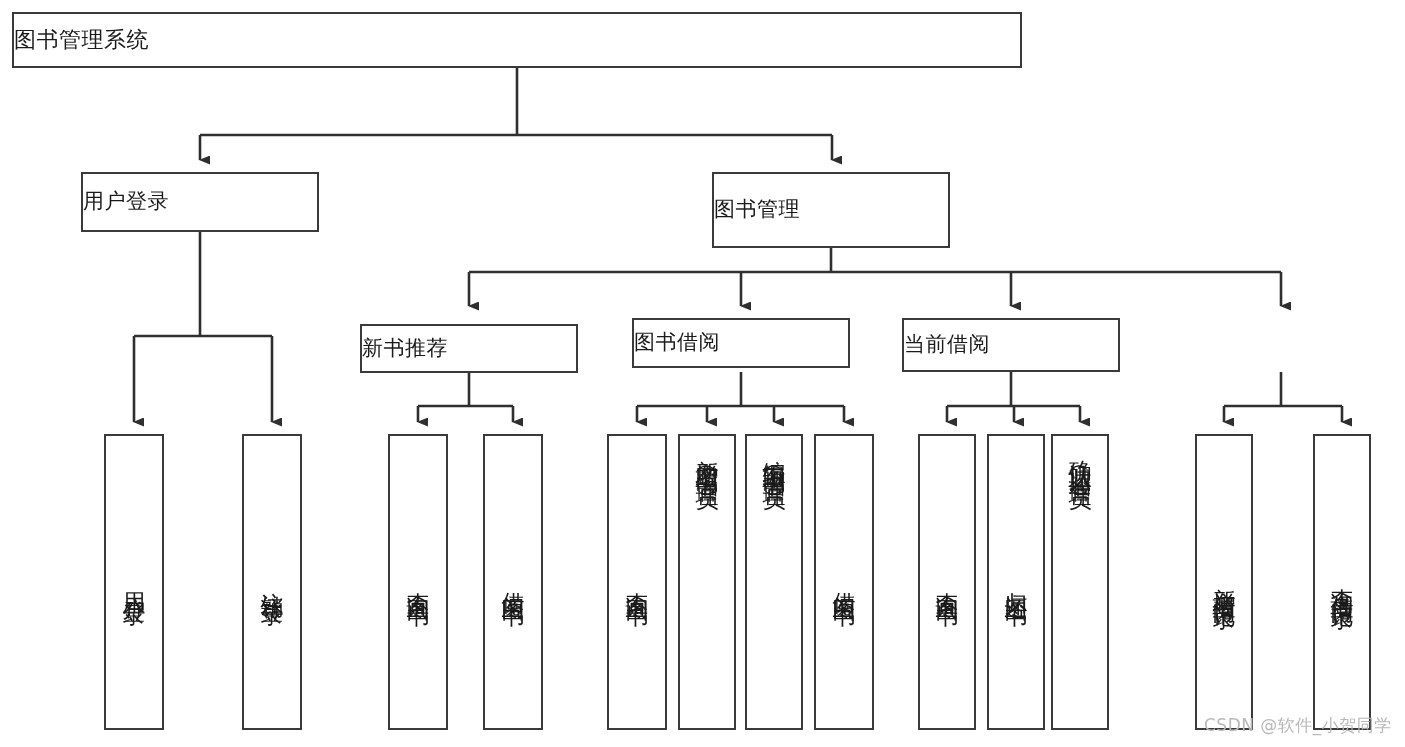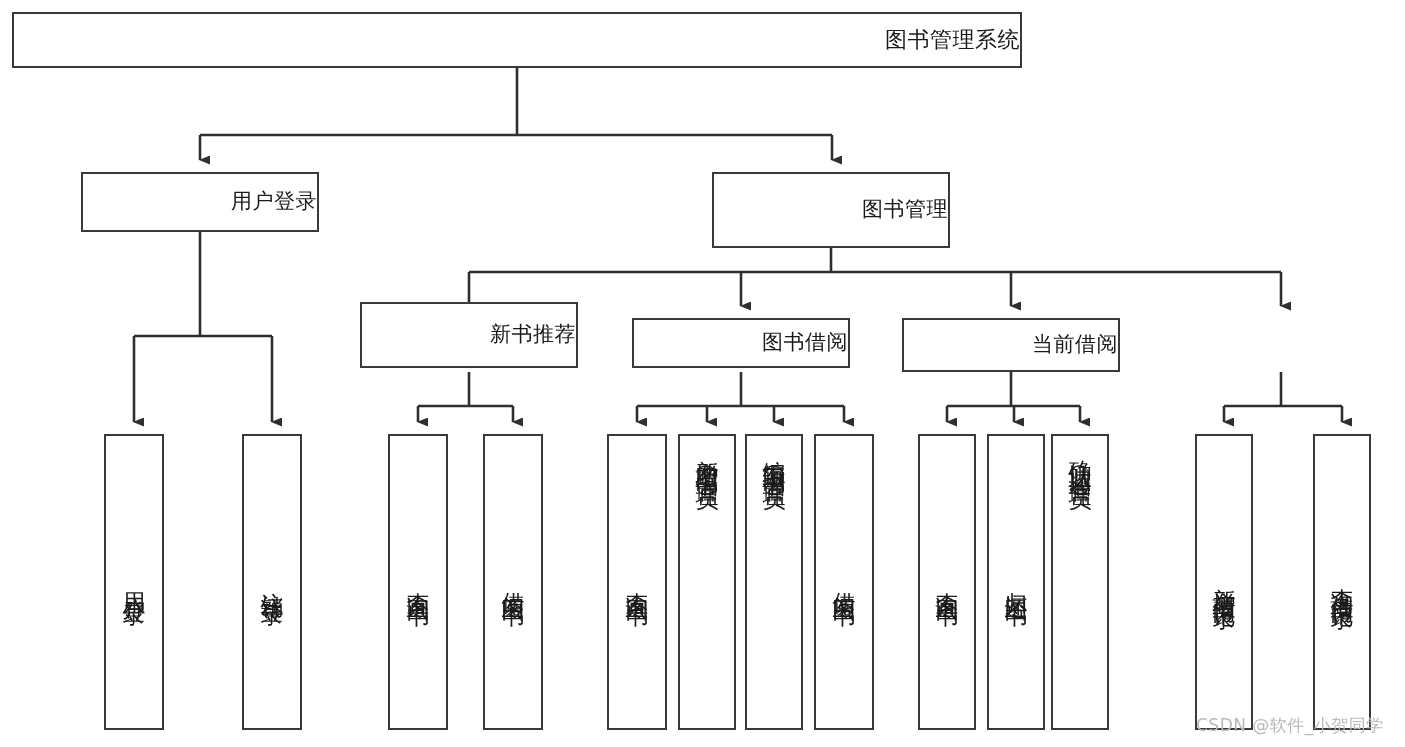--- a/index.html
+++ b/index.html
@@ -24,21 +24,21 @@
   }
   
   .node{
     position:absolute;
     box-sizing:border-box;
     background:#ffffff;
     border:2px solid #3a3a3a;
     z-index:2;
     display:flex;
     align-items:center;
-    justify-content:flex-end;
+    justify-content:flex-start;
     color:#1a1a1a;
   }
   .node .label{
     display:block;
     line-height:1.22;
     letter-spacing:0.5px;
     white-space:nowrap;
   }
   
   .node.horiz .label{
@@ -63,20 +63,21 @@
   
   #watermark{
     position:absolute;
     z-index:3;
     color:#b9b9b9;
     font-size:17px;
     letter-spacing:0.5px;
     white-space:nowrap;
     pointer-events:none;
     font-family:"DejaVu Sans","Liberation Sans",sans-serif;
+    padding-left:8px;
   }
 </style>
 </head>
 <body>
 
 <div id="canvas">
 
   <svg id="wires" viewBox="0 0 1405 747" xmlns="http://www.w3.org/2000/svg">
     <defs>
       <marker id="arrowhead" markerWidth="9" markerHeight="11" refX="4.5" refY="10" orient="auto" markerUnits="userSpaceOnUse">
@@ -131,21 +132,21 @@
     <span class="label">图书管理系统</span>
   </div>
 
   <div class="node horiz" style="left:81px;top:172px;width:238px;height:60px;">
     <span class="label">用户登录</span>
   </div>
   <div class="node horiz" style="left:712px;top:172px;width:238px;height:76px;">
     <span class="label">图书管理</span>
   </div>
 
-  <div class="node horiz" style="left:360px;top:302px;width:218px;height:66px;">
+  <div class="node horiz" style="left:360px;top:324px;width:218px;height:49px;">
     <span class="label">新书推荐</span>
   </div>
   <div class="node horiz" style="left:632px;top:318px;width:218px;height:50px;">
     <span class="label">图书借阅</span>
   </div>
   <div class="node horiz" style="left:902px;top:318px;width:218px;height:54px;">
     <span class="label">当前借阅</span>
   </div>
 
   <div class="node vert mid" style="left:104px;top:434px;width:60px;height:296px;">

